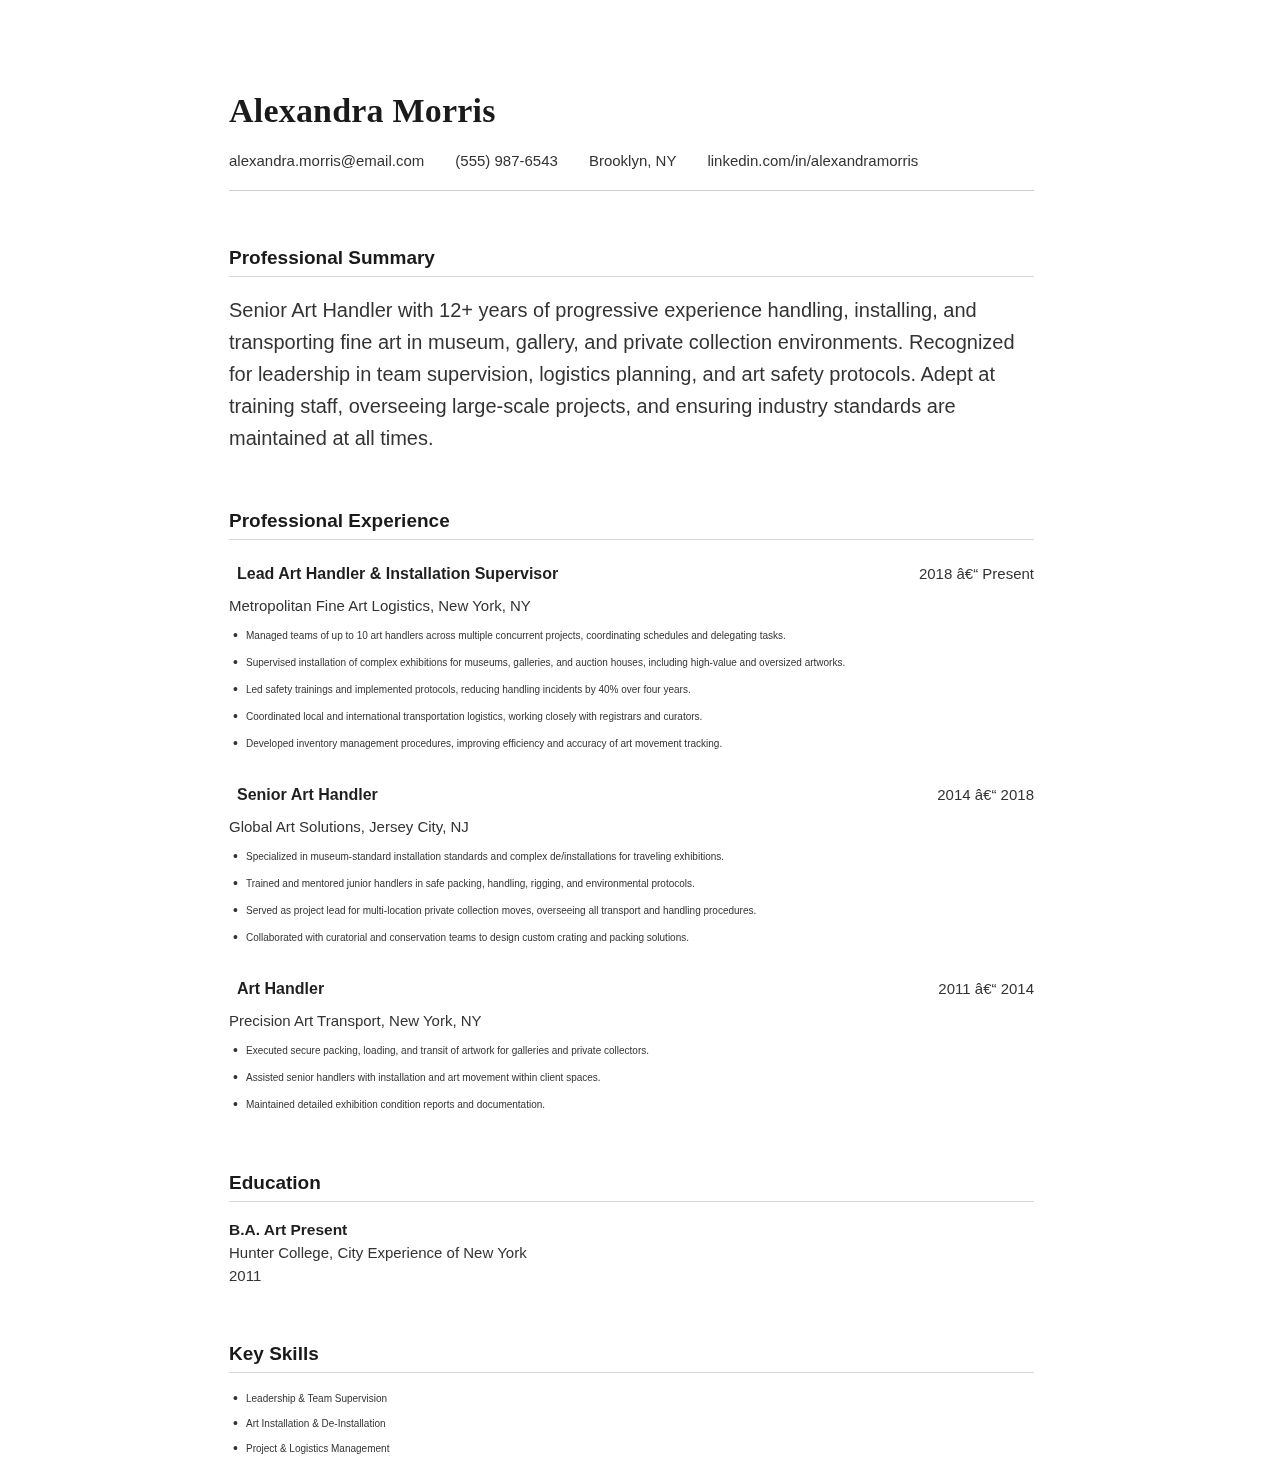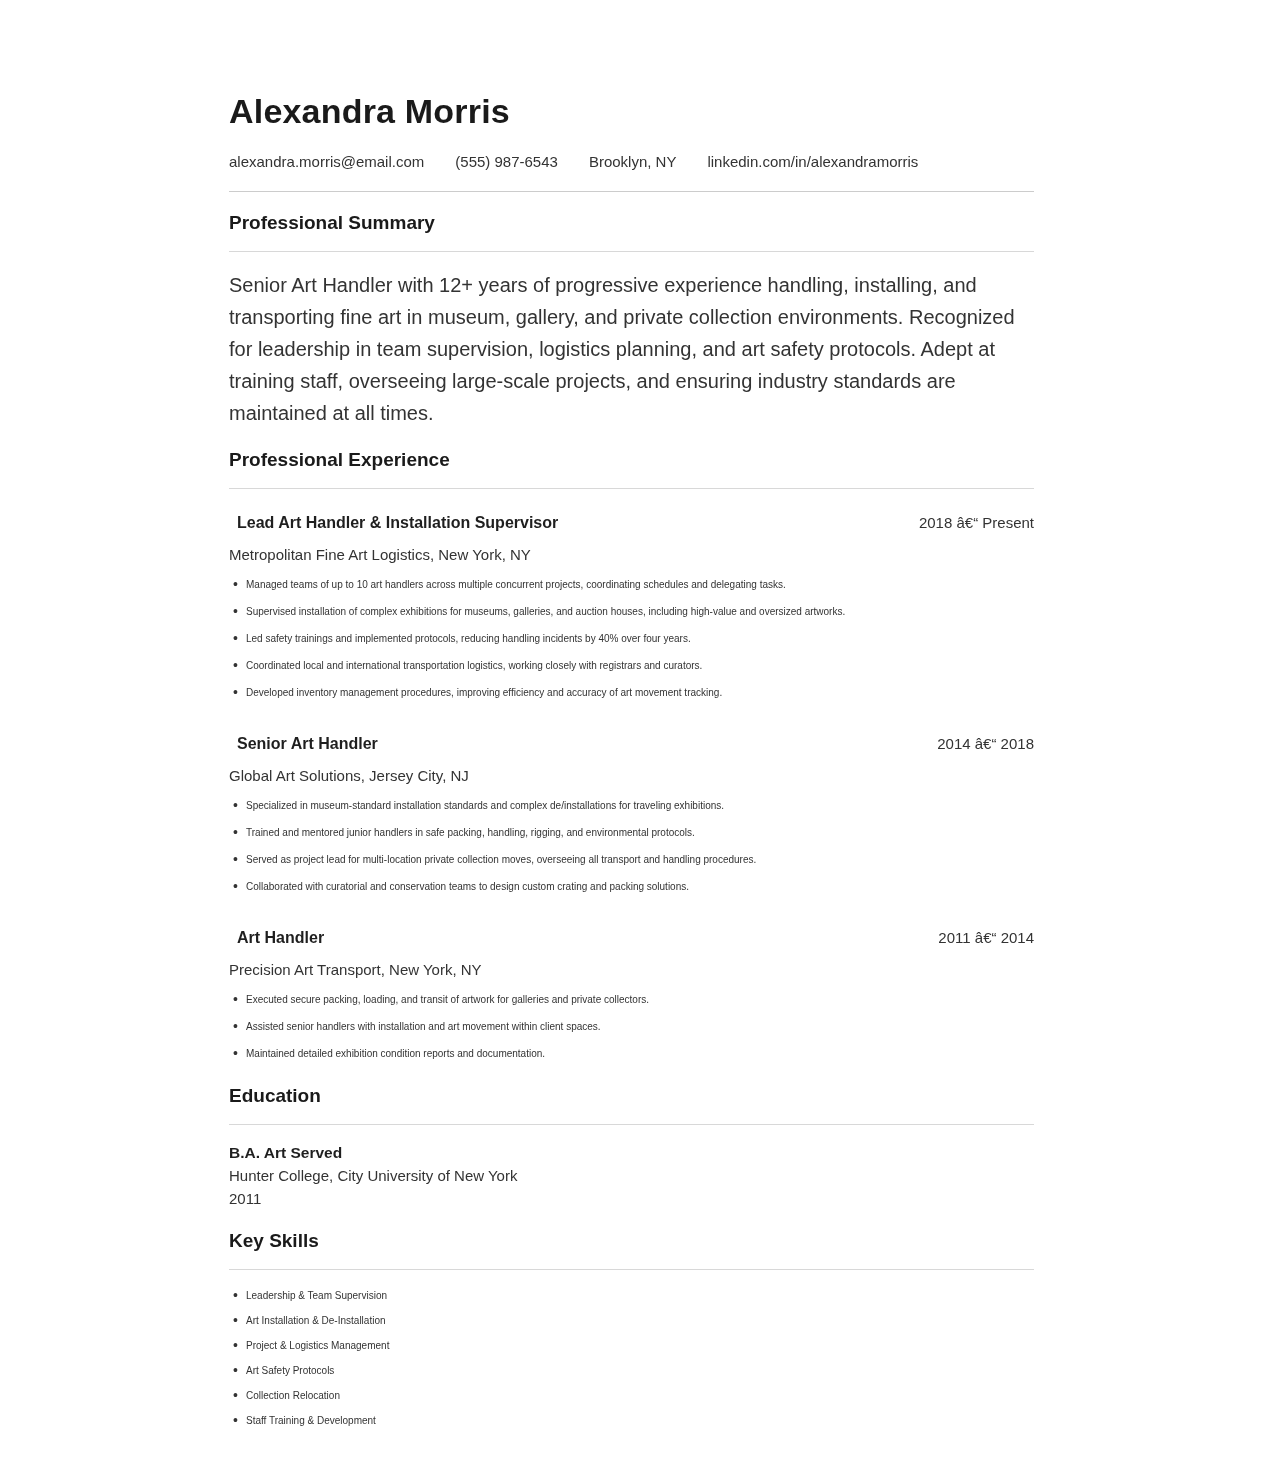--- a/index.html
+++ b/index.html
@@ -16,42 +16,43 @@
     padding-top: 92px;
     padding-bottom: 120px;
   }
   
   .name {
     font-size: 34px;
     font-weight: 700;
     color: #1a1a1a;
     margin: 0 0 22px 0;
     letter-spacing: 0.2px;
+    font-family: Liberation Serif, serif;
   }
   .contact-row {
     display: flex;
     gap: 31px;
     font-size: 15px;
     color: #333333;
     margin-bottom: 21px;
     white-space: nowrap;
     align-items: flex-end;
   }
   .divider {
     border: none;
     border-top: 1px solid #cccccc;
     margin: 0;
   }
   
   .section-heading {
     font-size: 19px;
     font-weight: 700;
     color: #1a1a1a;
-    margin: 20px 0 0 0;
-    padding-bottom: 17px;
+    margin: 56px 0 0 0;
+    padding-bottom: 7px;
     border-bottom: 1px solid #d8d8d8;
   }
   .summary-text {
     font-size: 20px;
     line-height: 32px;
     margin: 17px 0 0 0;
     color: #333333;
   }
   
   .job { margin-top: 17px; }
@@ -185,22 +186,22 @@
         <li>Executed secure packing, loading, and transit of artwork for galleries and private collectors.</li>
         <li>Assisted senior handlers with installation and art movement within client spaces.</li>
         <li>Maintained detailed exhibition condition reports and documentation.</li>
       </ul>
     </div>
   </section>
 
   <section>
     <h2 class="section-heading">Education</h2>
     <div class="edu-block">
-      <div class="edu-degree">B.A. Art Served</div>
-      <div class="edu-school">Hunter College, City University of New York</div>
+      <div class="edu-degree">B.A. Art Present</div>
+      <div class="edu-school">Hunter College, City Experience of New York</div>
       <div class="edu-year">2011</div>
     </div>
   </section>
 
   <section>
     <h2 class="section-heading">Key Skills</h2>
     <div class="skills-grid">
       <ul class="bullets">
         <li>Leadership &amp; Team Supervision</li>
         <li>Art Installation &amp; De-Installation</li>

